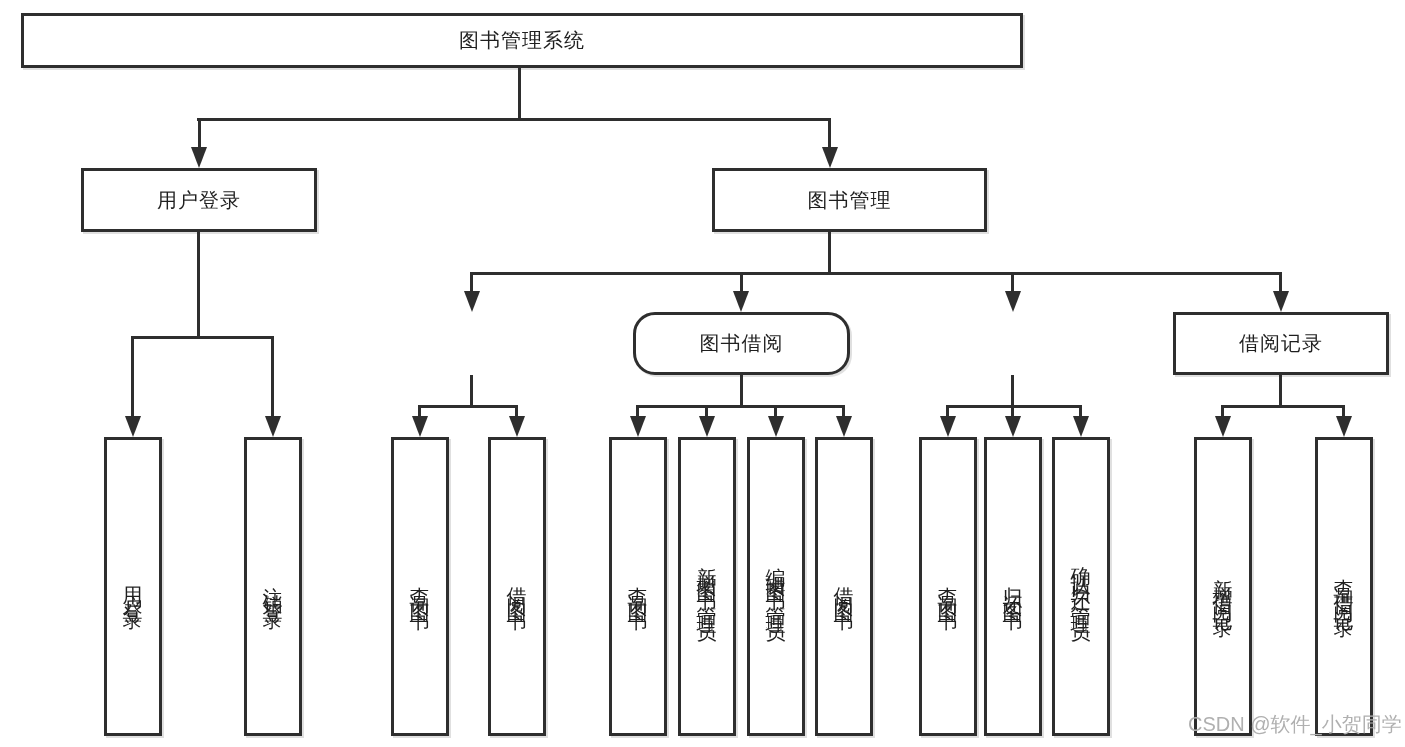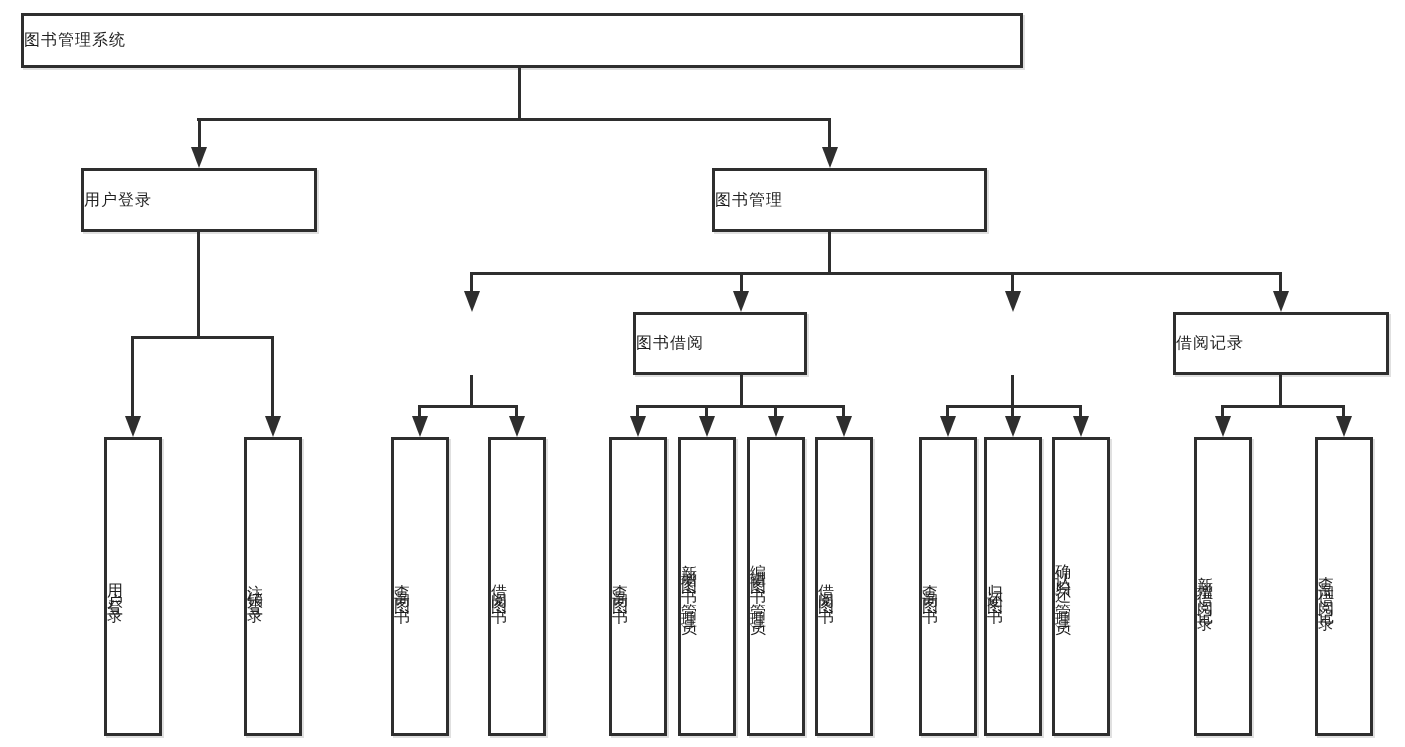--- a/index.html
+++ b/index.html
@@ -12,22 +12,22 @@
     font-family: "Liberation Sans", "DejaVu Sans", sans-serif;
     color: #1f1f1f;
   }
   .node {
     position: absolute;
     background: #ffffff;
     border: 3px solid #2e2e2e;
     box-sizing: border-box;
     display: flex;
     align-items: center;
-    justify-content: flex-start;
-    font-size: 16px;
+    justify-content: center;
+    font-size: 20px;
     letter-spacing: 1px;
     color: #1f1f1f;
     box-shadow: 2px 2px 0 rgba(0,0,0,0.12);
   }
   .leaf .vtext {
     writing-mode: vertical-rl;
     text-orientation: mixed;
     letter-spacing: 8px;
     line-height: 1;
     white-space: nowrap;
@@ -59,21 +59,21 @@
     <span>图书管理系统</span>
   </div>
 
   <div class="node" style="left:81px; top:168px; width:236px; height:64px;">
     <span>用户登录</span>
   </div>
   <div class="node" style="left:712px; top:168px; width:275px; height:64px;">
     <span>图书管理</span>
   </div>
 
-  <div class="node" style="left:633px; top:312px; width:174px; height:63px;">
+  <div class="node" style="left:633px; top:312px; width:217px; height:63px;border-radius:22px;">
     <span>图书借阅</span>
   </div>
   <div class="node" style="left:1173px; top:312px; width:216px; height:63px;">
     <span>借阅记录</span>
   </div>
 
   <div class="node leaf" style="left:104px; top:437px; width:58px; height:299px;">
     <span class="vtext">用户登录</span>
   </div>
   <div class="node leaf" style="left:244px; top:437px; width:58px; height:299px;">
@@ -165,14 +165,15 @@
   <div class="arr" style="left:1005px; top:416px;"></div>
   <div class="arr" style="left:1073px; top:416px;"></div>
 
   <div class="ln" style="left:1279px; top:375px; width:3px; height:33px;"></div>
   <div class="ln" style="left:1221px; top:405px; width:124px; height:3px;"></div>
   <div class="ln" style="left:1221px; top:405px; width:3px; height:14px;"></div>
   <div class="ln" style="left:1342px; top:405px; width:3px; height:14px;"></div>
   <div class="arr" style="left:1215px; top:416px;"></div>
   <div class="arr" style="left:1336px; top:416px;"></div>
 
+  <div class="watermark">CSDN @软件_小贺同学</div>
 
 </div>
 
 </body></html>

